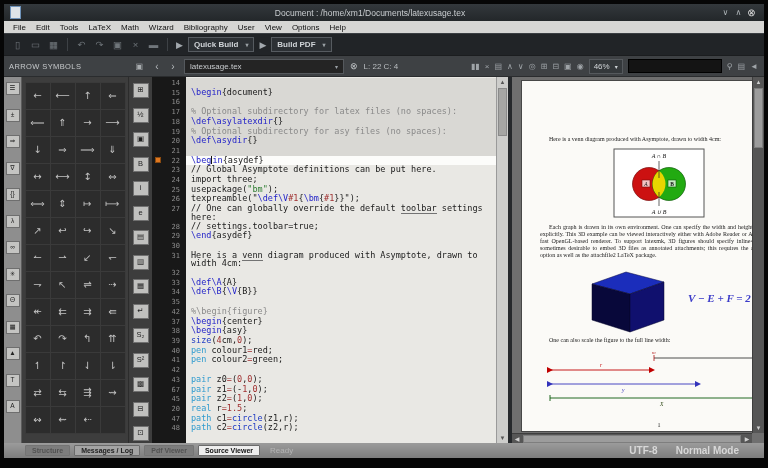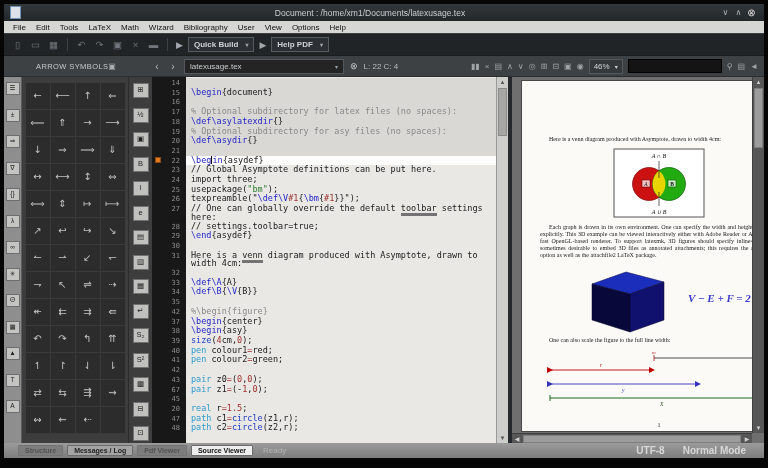--- a/index.html
+++ b/index.html
@@ -20,21 +20,21 @@
   
   .toolbar{height:21px;background:#212427;border-top:1px solid #3a3e42;display:flex;align-items:center;padding:0 6px;gap:3px;flex:none}
   .tbicon{color:#70767b;font-size:9.5px;width:15px;text-align:center}
   .tbsep{width:1px;height:13px;background:#3d4145;margin:0 3px}
   .play{color:#a2a8ad;font-size:9px;margin:0 2px}
   .combo{height:13px;background:#2c3034;border:1px solid #565b60;color:#d0d4d8;font-size:8px;font-weight:bold;display:flex;align-items:center;padding:0 5px;gap:7px}
   .combo .arr{font-size:6px;color:#9aa0a5}
 
   
   .panelheader{height:20px;background:#3e4144;border-top:1px solid #1b1d1f;border-bottom:1px solid #2a2c2e;display:flex;align-items:center;flex:none}
-  .ph-left{width:144px;flex:none;display:flex;align-items:center;justify-content:center;padding:0 5px;box-sizing:border-box}
+  .ph-left{width:144px;flex:none;display:flex;align-items:center;justify-content:space-between;padding:0 5px;box-sizing:border-box}
   .ph-title{font-size:7.5px;color:#c6c9cb;letter-spacing:.4px}
   .ph-dock{color:#a9adb0;font-size:8px}
   .ph-mid{width:306px;flex:none;display:flex;align-items:center;gap:6px;padding-left:4px;box-sizing:border-box}
   .navchev{color:#b6babd;font-size:10px;width:10px;text-align:center}
   .filecombo{width:148px;height:13px;background:#242424;border:1px solid #55595d;color:#c9cccf;font-size:8px;display:flex;align-items:center;justify-content:space-between;padding:0 5px}
   .closedoc{color:#c3c7ca;font-size:9px}
   .lc{color:#b9bdc0;font-size:8px;white-space:nowrap}
   .ph-right{flex:1;display:flex;align-items:center;gap:5px;padding:0 6px 0 2px;justify-content:flex-end}
   .picon{color:#9fa4a8;font-size:8px}
   .zoomcombo{height:13px;background:#34383b;border:1px solid #55595d;color:#cfd3d6;font-size:8px;display:flex;align-items:center;gap:5px;padding:0 4px}
@@ -63,21 +63,21 @@
   .erow.cur .lcode{background:#fcfcfa}
   .bookmark{position:absolute;left:3px;top:1px;width:6px;height:6px;background:#e07820;border:1px solid #8a4a10;box-sizing:border-box}
   .caret{display:inline-block;width:1px;height:8px;background:#111;vertical-align:-1px}
   .seg.cmd{color:#2323c8}
   .seg.kw{color:#1d39c4;font-weight:normal}
   .seg.typ{color:#2f9bcf}
   .seg.num{color:#a03030}
   .seg.op{color:#a03030}
   .seg.com{color:#8a8a8a}
   .seg.str{color:#2e7d32}
-  .seg.u{border-bottom:3px solid #737373}
+  .seg.u{border-bottom:1px solid #737373}
   .vscroll{position:absolute;right:0;top:0;bottom:0;width:12px;background:#cdcdcb;border-left:1px solid #9a9a9a;box-sizing:border-box}
   .sarrow{height:10px;color:#555;font-size:6px;text-align:center;line-height:10px}
   .sarrow.bot{position:absolute;bottom:0;left:0;right:0}
   .vthumb{position:absolute;left:1px;right:1px;top:11px;height:46px;background:#a6a6a4;border:1px solid #8a8a8a}
 
   .splitter{width:4px;flex:none;background:#26292c}
 
   
   .pdfpanel{flex:1;position:relative;background:#6f6f6f;overflow:hidden}
   .page{position:absolute;left:9px;top:3px;width:276px;height:352px;background:#fbfaf7;border:1px solid #474747;font-family:"Liberation Serif",serif;color:#1b1b1b;box-sizing:border-box}
@@ -90,21 +90,21 @@
   .scalewrap{margin:5px 0 0 2px}
   .pagenum{text-align:center;font-size:6px;margin-top:11px}
   .pdfscrollv{position:absolute;right:0;top:0;bottom:10px;width:12px;background:#565656;border-left:1px solid #3e3e3e;box-sizing:border-box}
   .pdfscrollv .sarrow,.pdfscrollh .sarrow{color:#cfcfcf}
   .pvthumb{position:absolute;left:1px;right:1px;top:11px;height:58px;background:#9c9c9c;border:1px solid #7e7e7e}
   .pdfscrollh{position:absolute;left:0;right:12px;bottom:0;height:10px;background:#565656;border-top:1px solid #3e3e3e;display:flex;align-items:center;justify-content:space-between;box-sizing:border-box}
   .harrow{color:#cfcfcf;font-size:6px;width:10px;text-align:center}
   .phthumb{flex:1;height:6px;margin:0 1px;background:#9c9c9c;border:1px solid #7e7e7e}
 
   
-  .statusbar{height:15px;flex:none;background:linear-gradient(#9b9b9b,#7d7d7d);display:flex;align-items:center;padding:0 14px;gap:4px}
+  .statusbar{height:15px;flex:none;background:linear-gradient(#9b9b9b,#7d7d7d);display:flex;align-items:center;padding:0 21px;gap:4px}
   .stab{font-size:7px;font-weight:bold;padding:1px 6px;border:1px solid #6b6b6b;border-radius:1px;white-space:nowrap}
   .stab.dim{background:#7d7d7d;color:#525252;border-color:#747474}
   .stab.mid{background:#a4a4a4;color:#222}
   .stab.active{background:#eeeeee;color:#111}
   .ready{font-size:8px;color:#b4b4b4;margin-left:6px;flex:1}
   .sright{font-size:10px;font-weight:bold;color:#d8d8d8;display:flex;gap:18px;padding-right:4px}
 </style>
 </head>
 <body>
 
@@ -145,21 +145,21 @@
         <span class="tbicon">▬</span>
         <span class="tbsep"></span>
       </span>
     <span class="play">▶</span>
     <span class="combo">
       <span>Quick Build</span>
       <span class="arr">▾</span>
     </span>
     <span class="play">▶</span>
     <span class="combo">
-      <span>Help PDF</span>
+      <span>Build PDF</span>
       <span class="arr">▾</span>
     </span>
   </div>
 
   <div class="panelheader">
     <div class="ph-left">
       <span class="ph-title">ARROW SYMBOLS</span>
       <span class="ph-dock">▣</span>
     </div>
     <div class="ph-mid">
@@ -408,20 +408,21 @@
           <div class="erow">
             <div class="lnum">43</div>
             <div class="lcode"><span class="seg typ">pair</span><span class="seg txt"> z0</span><span class="seg op">=</span><span class="seg txt">(</span><span class="seg num">0</span><span class="seg txt">,</span><span class="seg num">0</span><span class="seg txt">);</span></div>
           </div>
           <div class="erow">
             <div class="lnum">67</div>
             <div class="lcode"><span class="seg typ">pair</span><span class="seg txt"> z1</span><span class="seg op">=</span><span class="seg txt">(-</span><span class="seg num">1</span><span class="seg txt">,</span><span class="seg num">0</span><span class="seg txt">);</span></div>
           </div>
           <div class="erow">
             <div class="lnum">45</div>
+            <div class="lcode"><span class="seg typ">pair</span><span class="seg txt"> z2</span><span class="seg op">=</span><span class="seg txt">(</span><span class="seg num">1</span><span class="seg txt">,</span><span class="seg num">0</span><span class="seg txt">);</span></div>
           </div>
           <div class="erow">
             <div class="lnum">20</div>
             <div class="lcode"><span class="seg typ">real</span><span class="seg txt"> r</span><span class="seg op">=</span><span class="seg num">1.5</span><span class="seg txt">;</span></div>
           </div>
           <div class="erow">
             <div class="lnum">47</div>
             <div class="lcode"><span class="seg typ">path</span><span class="seg txt"> c1</span><span class="seg op">=</span><span class="seg kw">circle</span><span class="seg txt">(z1,r);</span></div>
           </div>
           <div class="erow">

